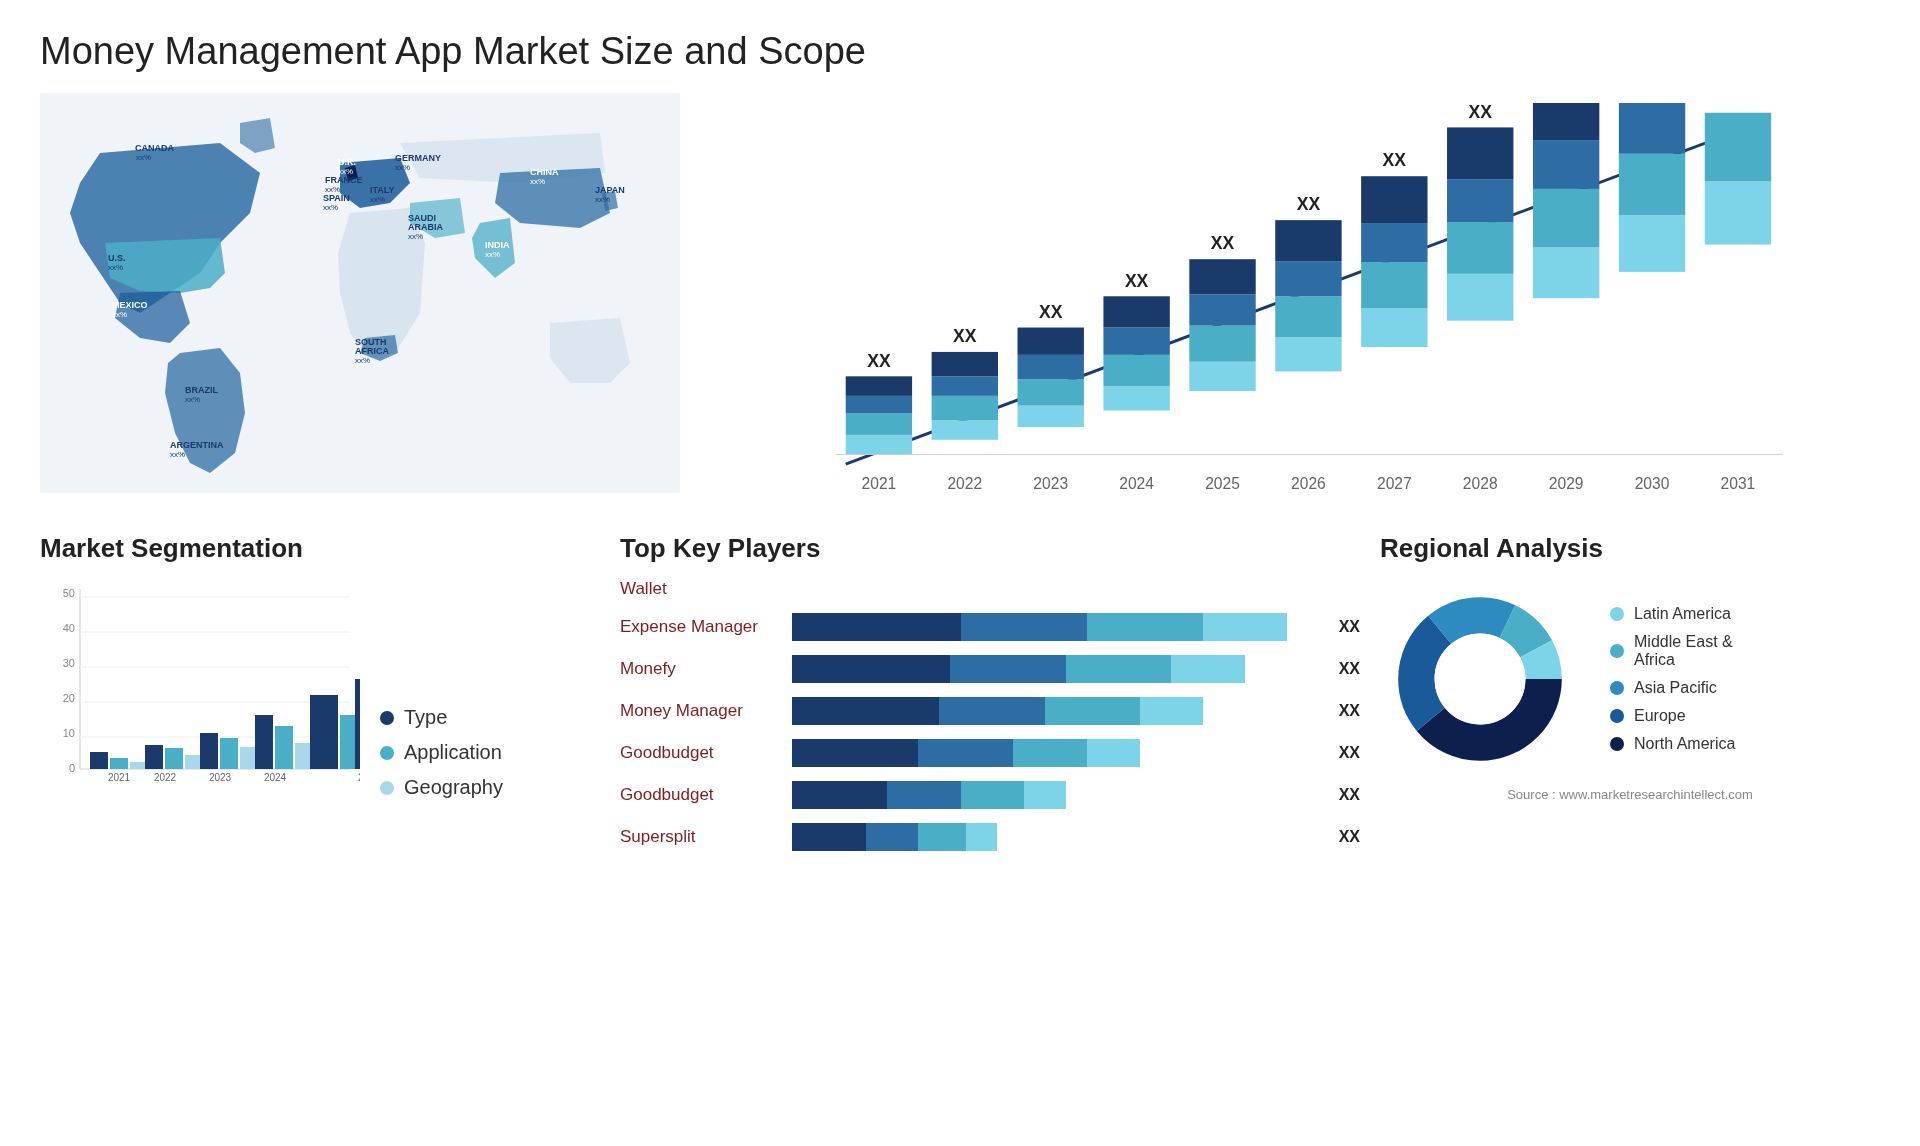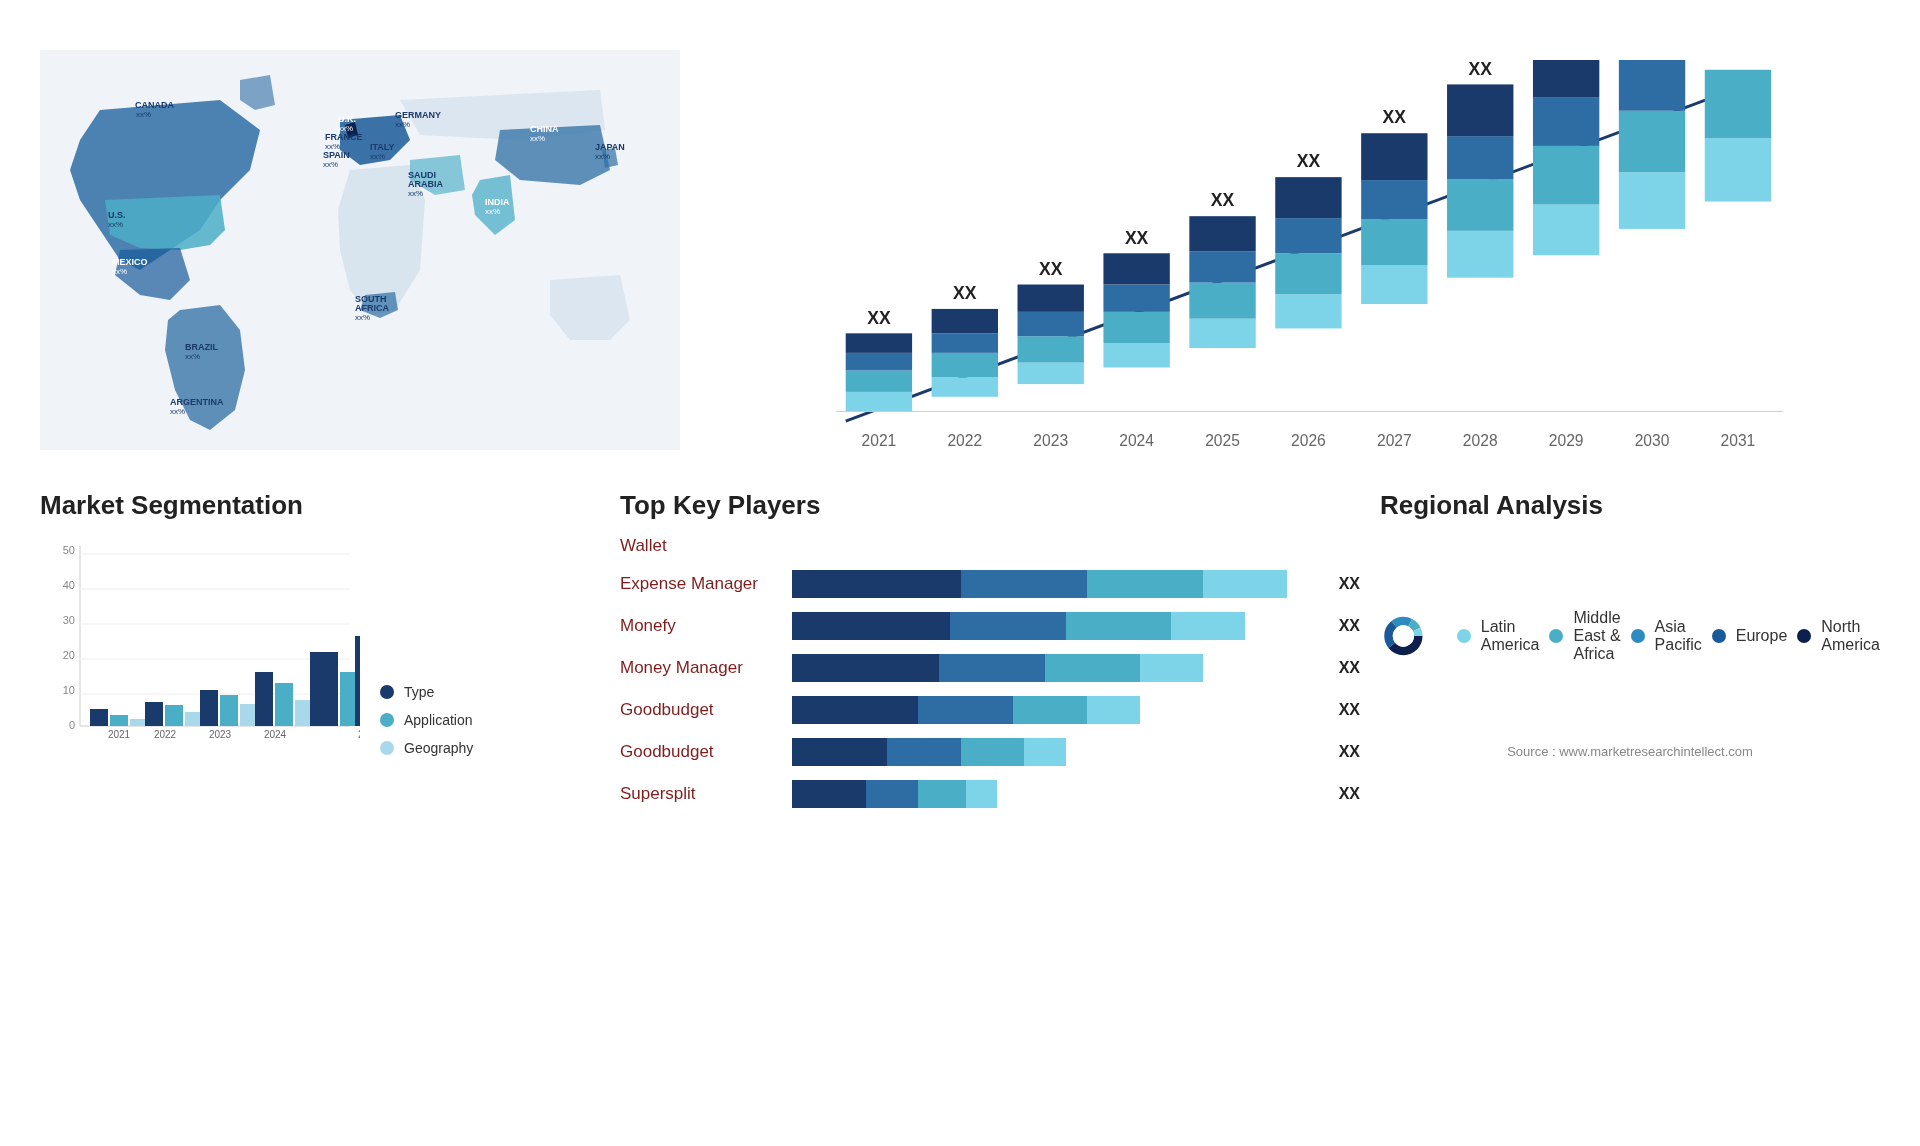--- a/index.html
+++ b/index.html
@@ -54,21 +54,21 @@
     .seg-legend {
       display: flex;
       flex-direction: column;
       gap: 12px;
     }
 
     .legend-item {
       display: flex;
       align-items: center;
       gap: 10px;
-      font-size: 14px;
+      font-size: 20px;
       color: #333;
     }
 
     .legend-dot {
       width: 14px;
       height: 14px;
       border-radius: 50%;
     }
 
     .player-row {
@@ -100,21 +100,21 @@
     }
 
     .donut-legend-row {
       display: flex;
       align-items: center;
       gap: 30px;
     }
 
     .regional-legend {
       display: flex;
-      flex-direction: row;
+      flex-direction: column;
       gap: 10px;
     }
 
     .reg-legend-item {
       display: flex;
       align-items: center;
       gap: 10px;
       font-size: 16px;
       color: #333;
     }
@@ -130,20 +130,21 @@
       font-size: 13px;
       color: #888;
       text-align: center;
       margin-top: 8px;
     }
   </style>
 </head>
 <body>
 
 <div class="header">
+  <h1 class="page-title">Money Management App Market Size and Scope</h1>
 </div>
 
 <div style="display:grid; grid-template-columns: 640px 1fr; grid-template-rows: 430px auto; gap:10px; height:calc(100% - 90px);">
 
   <div style="grid-column:1; grid-row:1; position:relative;">
     <svg viewBox="0 0 640 400" width="640" height="400">
 
       <rect width="640" height="400" fill="#f0f4f8"></rect>
 
       <path d="M60,60 L180,50 L220,80 L210,120 L180,150 L160,180 L130,200 L100,220 L80,210 L60,180 L40,150 L30,120 L40,90 Z" fill="#2e6da4" opacity="0.85"></path>

